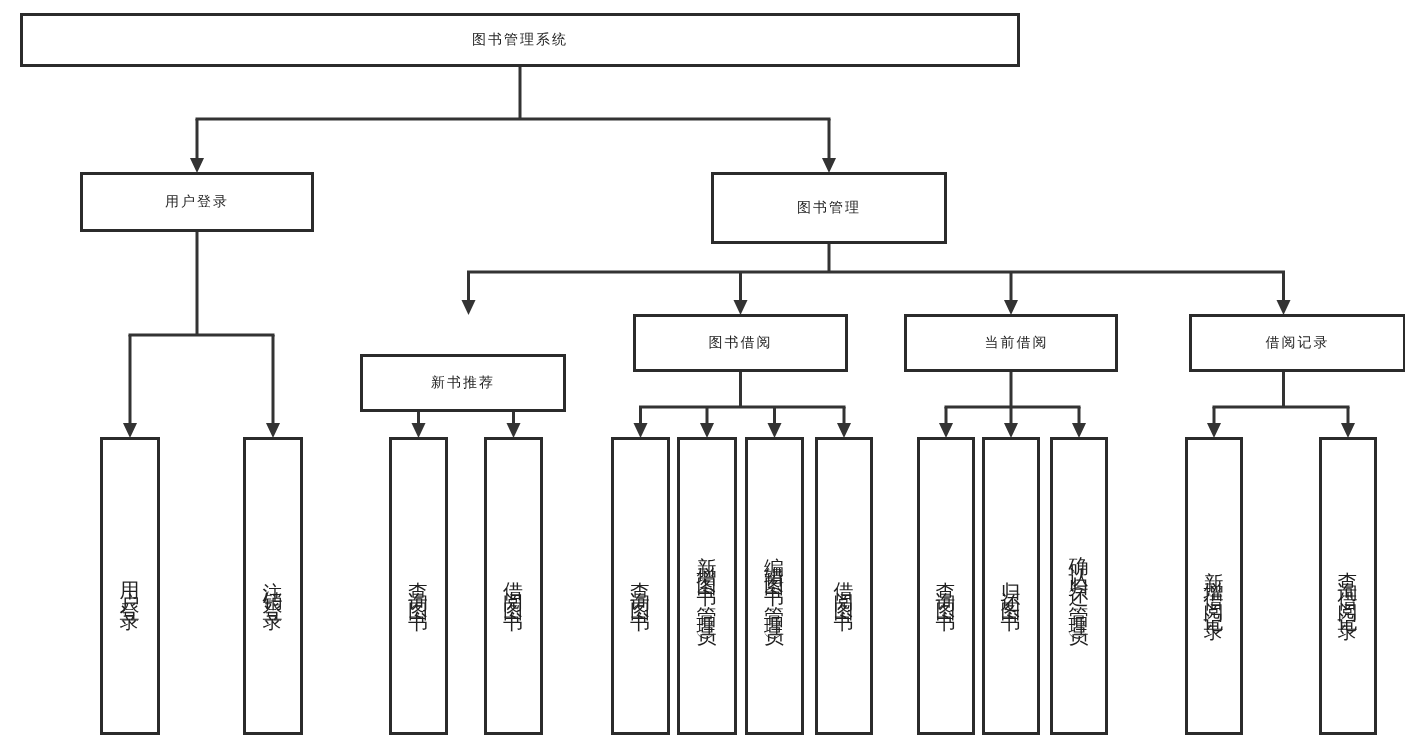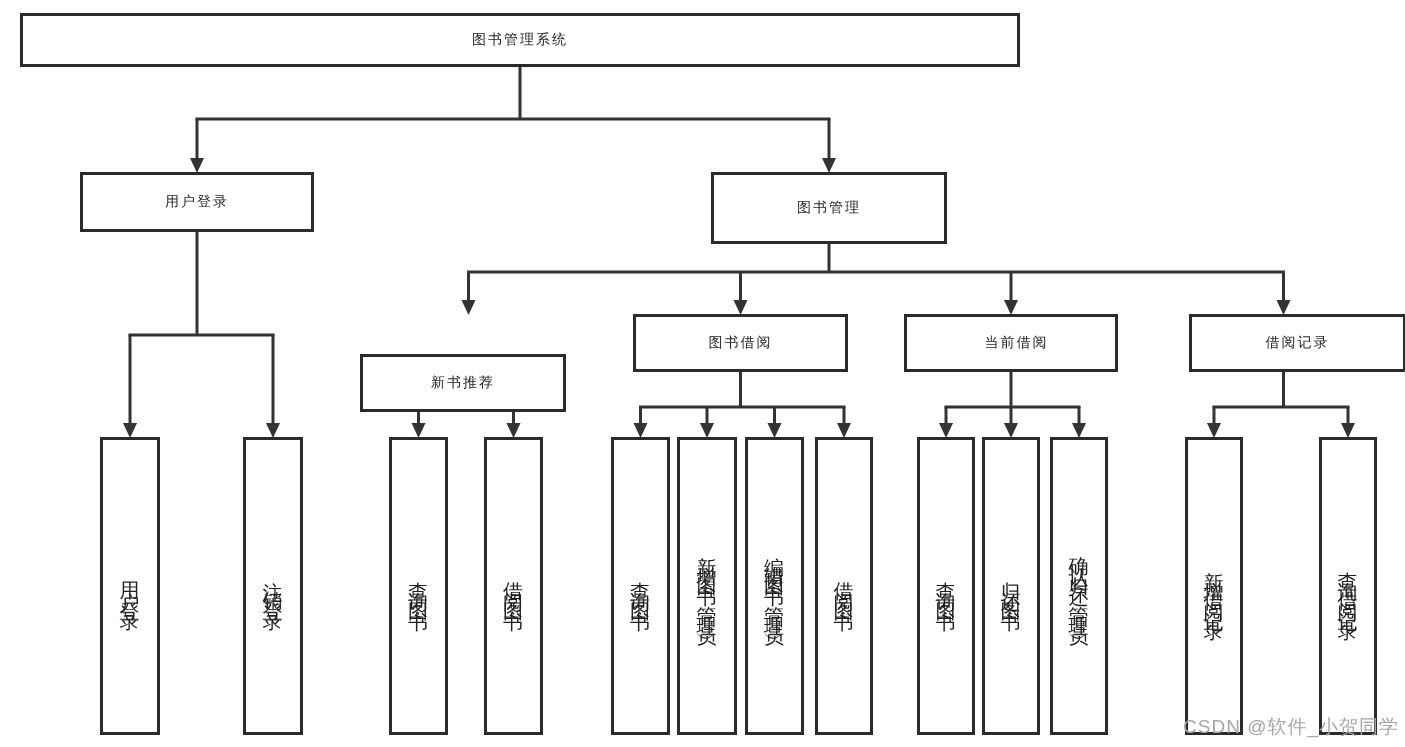--- a/index.html
+++ b/index.html
@@ -178,14 +178,13 @@
       <div class="node vertical" style="left: 1050px; top: 437px; width: 58px; height: 298px;">
         <span class="lbl">确认归还（管理员）</span>
       </div>
       <div class="node vertical" style="left: 1185px; top: 437px; width: 58px; height: 298px;">
         <span class="lbl">新增借阅记录</span>
       </div>
       <div class="node vertical" style="left: 1319px; top: 437px; width: 58px; height: 298px;">
         <span class="lbl">查询借阅记录</span>
       </div>
     </div>
-  <div id="watermark">CSDN @软件_小贺同学</div>
 </div>
 
 </body></html>

